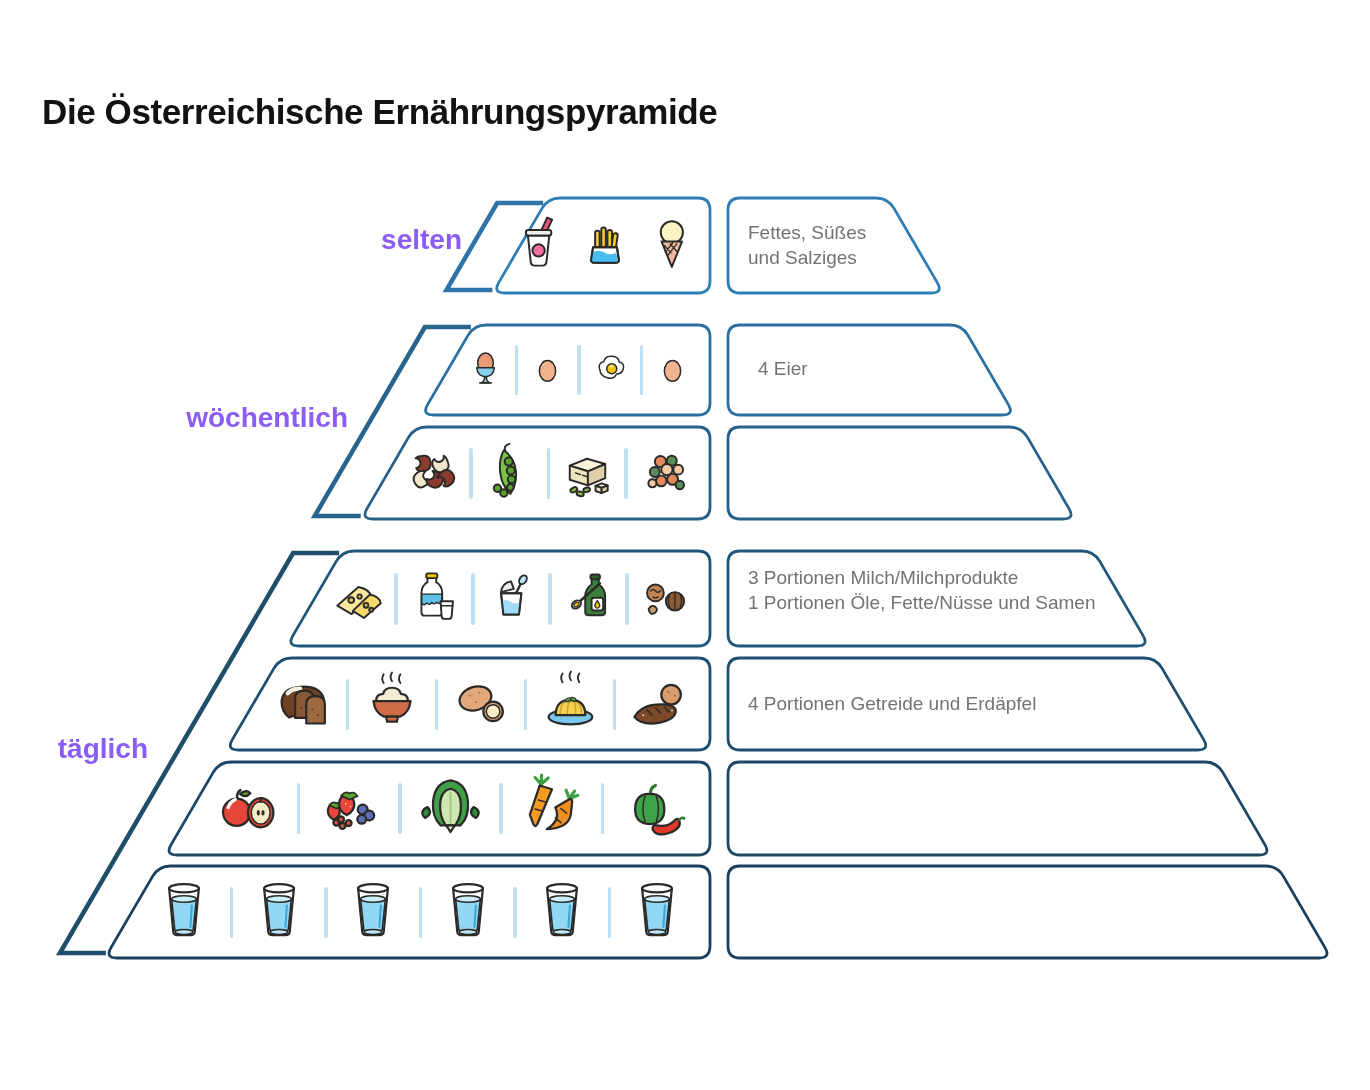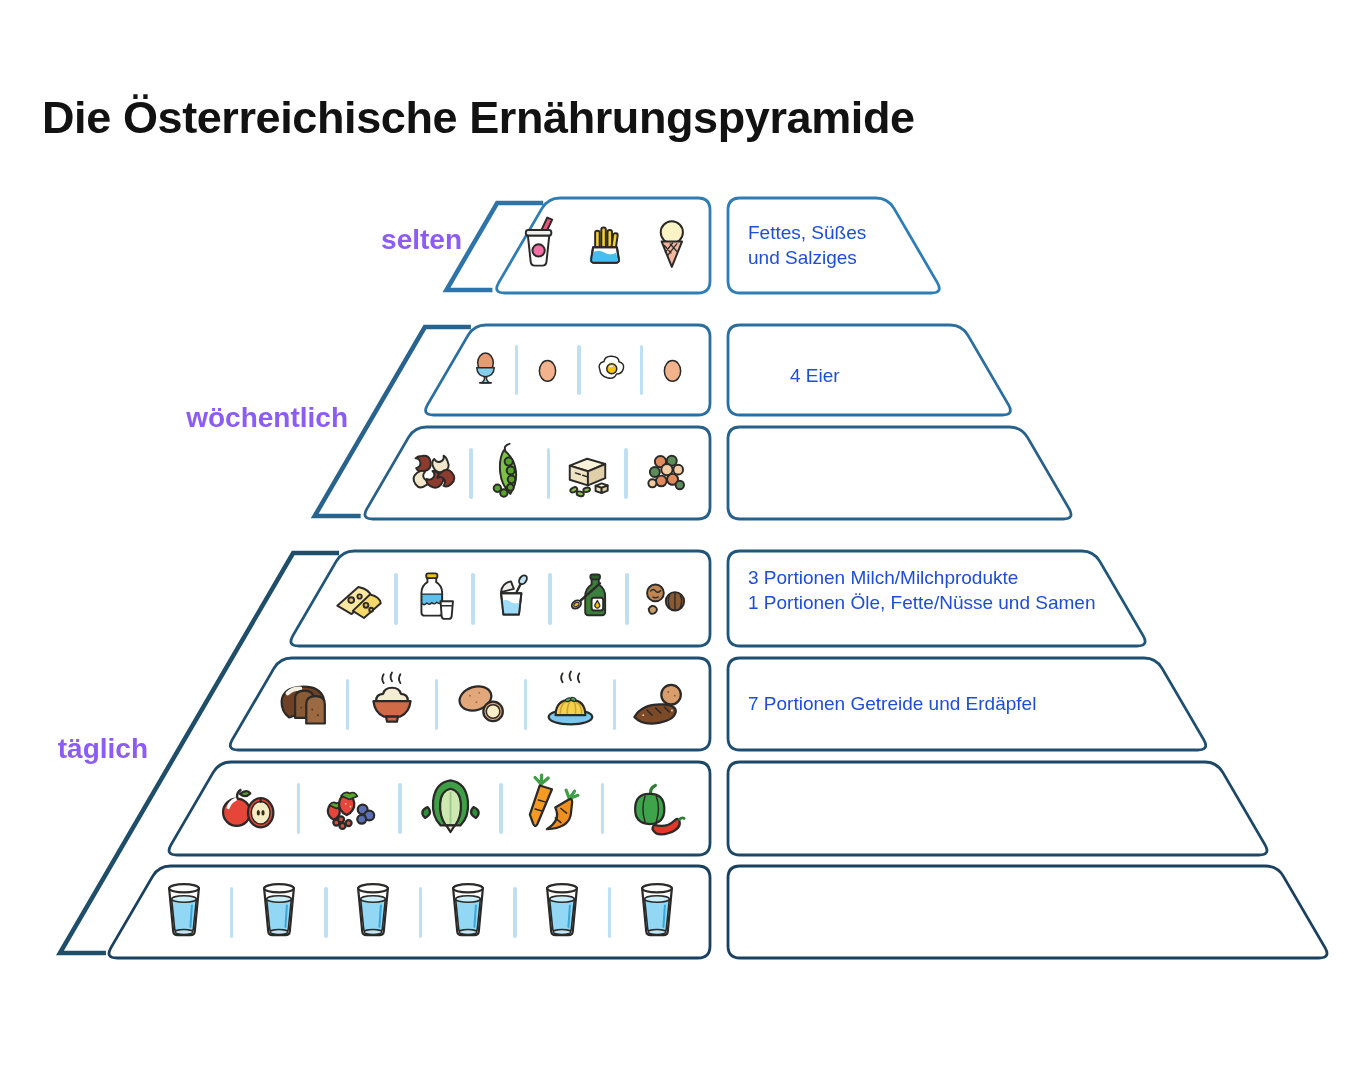--- a/index.html
+++ b/index.html
@@ -1,33 +1,33 @@
 <!DOCTYPE html>
 <html><head>
 <meta charset="utf-8">
 <style>
   html,body{margin:0;padding:0;background:#ffffff;}
   #stage{position:relative;width:1370px;height:1090px;background:#ffffff;overflow:hidden;
          font-family:"Liberation Sans",sans-serif;}
-  #page-title{position:absolute;left:42px;top:92px;font-size:45px;font-weight:700;
+  #page-title{position:absolute;left:42px;top:92px;font-size:35px;font-weight:700;
               color:#121212;letter-spacing:-0.4px;}
   #footnote{position:absolute;left:42px;top:994px;font-size:35px;font-weight:400;color:#1c1c1c;}
   #pyramid-shapes{position:absolute;left:0;top:0;width:1370px;height:1090px;}
   #overlay{position:absolute;left:0;top:0;width:1370px;height:1090px;}
   .freq-label{position:absolute;font-weight:700;font-size:28px;color:#8b5cf6;white-space:nowrap;}
   #lbl-selten{top:224px;right:908px;}
   #lbl-woechentlich{top:402px;right:1022px;}
   #lbl-taeglich{top:733px;right:1222px;margin-left:24px;}
   .icon-strip{position:absolute;display:flex;align-items:center;}
   .icon-strip.cluster{justify-content:center;}
   .icon-cell{flex:1 1 0;display:flex;align-items:center;justify-content:center;min-width:0;}
   .cluster .icon-cell{flex:0 0 auto;margin:0 -3px;}
   .divider{width:3.5px;border-radius:2px;background:#bee0f2;flex:0 0 auto;}
   .row-text{position:absolute;display:flex;flex-direction:column;justify-content:center;
-            color:#1d4ed8;font-size:19px;line-height:1.3;padding-left:20px;box-sizing:border-box;}
+            color:#737373;font-size:19px;line-height:1.3;padding-left:20px;box-sizing:border-box;}
   .row-text .line{white-space:nowrap;}
   .icon{display:flex;align-items:center;justify-content:center;}
 </style>
 </head>
 <body>
 
 <div id="stage">
   <div id="page-title">Die Österreichische Ernährungspyramide</div>
   <svg id="pyramid-shapes" viewBox="0 0 1370 1090" xmlns="http://www.w3.org/2000/svg">
       <path d="M542.0 208.4 Q548.1 198.0 560.1 198.0 L698.0 198.0 Q710.0 198.0 710.0 210.0 L710.0 281.0 Q710.0 293.0 698.0 293.0 L504.7 293.0 Q492.7 293.0 498.7 282.6 Z" fill="#ffffff" stroke="#2f7db5" stroke-width="2.8"></path>
@@ -135,21 +135,21 @@
         <div class="icon-cell">
           <span class="icon">
             <svg width="55" height="52.60775000000001" viewBox="0 0 84 84" preserveAspectRatio="xMidYMid meet">
               <g fill="none" stroke="#2b2a28" stroke-width="2.4" stroke-linejoin="round" stroke-linecap="round">
                 <ellipse cx="42" cy="43" rx="13" ry="16.5" fill="#f1b28c"></ellipse>
               </g>
             </svg>
           </span>
         </div>
       </div>
-      <div class="row-text" style="left: 760px; top: 325px; height: 102px; width: 246.431px; padding-left: 30px;">
+      <div class="row-text" style="left: 728px; top: 325px; height: 88px; width: 246.431px; padding-left: 30px;">
         <div class="line">4 Eier</div>
       </div>
       <div class="icon-strip" style="left: 394.937px; top: 429px; width: 307.063px; height: 88px;">
         <div class="icon-cell">
           <span class="icon">
             <svg width="71" height="67.76575" viewBox="0 0 84 84" preserveAspectRatio="xMidYMid meet">
               <g fill="none" stroke="#2b2a28" stroke-width="2.4" stroke-linejoin="round" stroke-linecap="round">
                 <path transform="translate(33 31)" d="M-3 -10 q10 -1.5 11 7.5 q1.2 10 -8.8 11.5 q-7 1 -9.2 -3.8 q6 -2 5.2 -7 q-.8 -5 -6 -5.2 q2.3 -2.7 7.8 -3 z" fill="#8e3b2f"></path>
                 <path transform="translate(53 33) rotate(75)" d="M-3 -10 q10 -1.5 11 7.5 q1.2 10 -8.8 11.5 q-7 1 -9.2 -3.8 q6 -2 5.2 -7 q-.8 -5 -6 -5.2 q2.3 -2.7 7.8 -3 z" fill="#f2e7cb"></path>
                 <path transform="translate(28 50) rotate(150)" d="M-3 -10 q10 -1.5 11 7.5 q1.2 10 -8.8 11.5 q-7 1 -9.2 -3.8 q6 -2 5.2 -7 q-.8 -5 -6 -5.2 q2.3 -2.7 7.8 -3 z" fill="#f2e7cb"></path>
@@ -363,21 +363,21 @@
                 <path d="M15.5 56 q8.5 -14.5 31 -13.5 q14.5 1 13.5 8 q-1.5 8.5 -17 11.5 q-18.5 4 -27.5 -6 z" fill="#7d4a28"></path>
                 <path d="M29 48.5 l5.5 5.5 M38.5 46.5 l5.5 5.5 M48 45.5 l5 5" stroke-width="1.7"></path>
                 <circle cx="25" cy="54" r="1" fill="#e8d8c0" stroke-width="0"></circle>
                 <circle cx="56" cy="49" r="1" fill="#e8d8c0" stroke-width="0"></circle>
               </g>
             </svg>
           </span>
         </div>
       </div>
       <div class="row-text" style="left: 728px; top: 658px; height: 92px; width: 441.736px;">
-        <div class="line">7 Portionen Getreide und Erdäpfel</div>
+        <div class="line">4 Portionen Getreide und Erdäpfel</div>
       </div>
       <div class="icon-strip" style="left: 199.049px; top: 764px; width: 502.951px; height: 89px;">
         <div class="icon-cell">
           <span class="icon">
             <svg width="83" height="79" viewBox="0 0 84 84" preserveAspectRatio="xMidYMid meet">
               <g fill="none" stroke="#2b2a28" stroke-width="2.4" stroke-linejoin="round" stroke-linecap="round">
                 <path d="M31 30.5 q-.5 -5.5 3.5 -8" fill="none" stroke-width="2.6"></path>
                 <path d="M34 26.5 q7.5 -5.5 11 -.5 q-5.5 5.5 -11 .5 z" fill="#57a32e"></path>
                 <circle cx="30.5" cy="46" r="14.5" fill="#e6453a"></circle>
                 <path d="M21.5 41 q2 -6 7.5 -8.5" stroke="#ffffff" stroke-width="3.5"></path>

